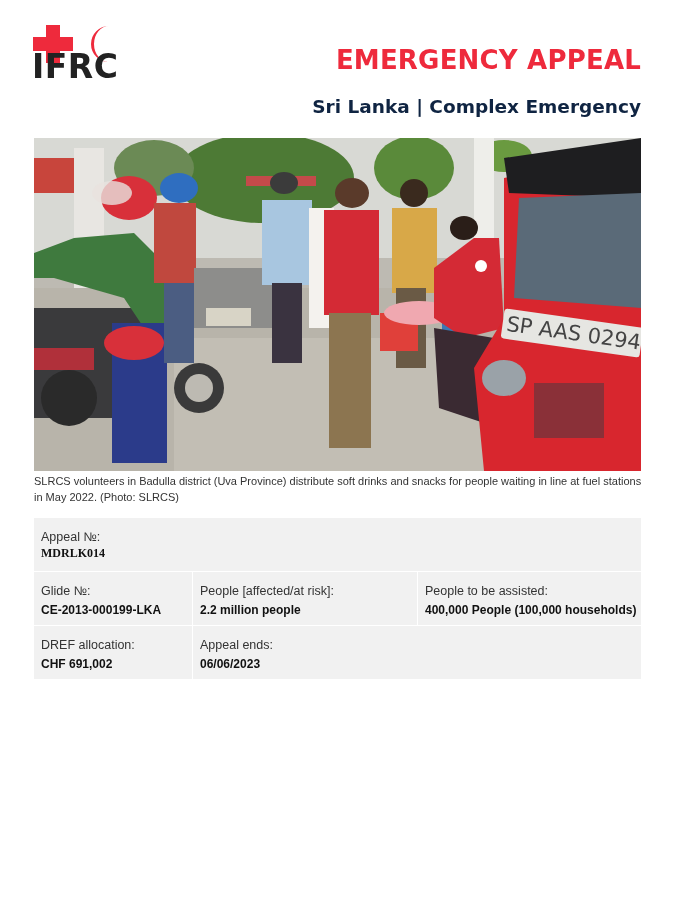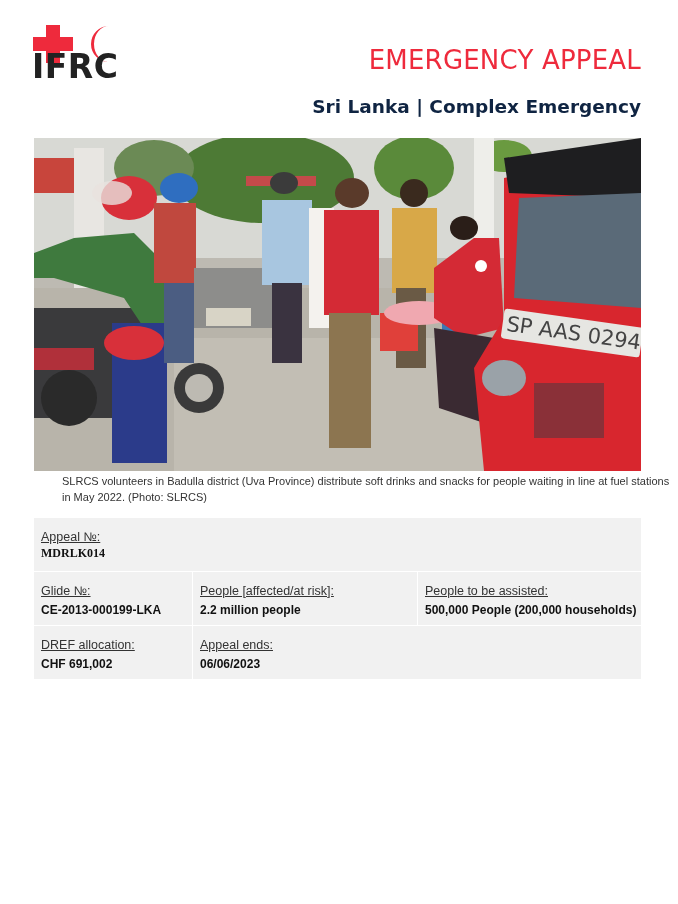--- a/index.html
+++ b/index.html
@@ -11,53 +11,53 @@
     .logo .cross-v { position: absolute; left: 13px; top: 0; width: 14px; height: 38px; background: #ee2a3c; }
     .logo .crescent { position: absolute; left: 50px; top: 0; width: 38px; height: 38px; }
     .logo .ifrc {
       position: absolute; left: -1px; top: 25px;
       font-family: "DejaVu Sans", sans-serif; font-weight: bold;
       font-size: 33px; letter-spacing: 0.5px; color: #222; line-height: 1;
     }
 
     .title {
       position: absolute; right: 37px; top: 47px;
-      font-family: "DejaVu Sans", sans-serif; font-weight: normal;
+      font-family: "DejaVu Sans", sans-serif; font-weight: bold;
       font-size: 26px; color: #ee2a3c; letter-spacing: 0.2px; white-space: nowrap;
       line-height: 1;
     }
     .subtitle {
       position: absolute; right: 37px; top: 98px;
       font-family: "DejaVu Sans", sans-serif; font-weight: bold;
       font-size: 18.5px; color: #0f2442; white-space: nowrap; line-height: 1;
     }
 
     .photo {
       position: absolute; left: 34px; top: 138px; width: 607px; height: 333px;
       overflow: hidden; background: #bdbab2;
     }
     .photo svg { display: block; }
 
     .caption {
       position: absolute; left: 34px; top: 473px; width: 610px;
-      font-family: "Liberation Sans", sans-serif; font-size: 11px; line-height: 16px; color: #333; margin-left: 28px;
+      font-family: "Liberation Sans", sans-serif; font-size: 11px; line-height: 16px; color: #333;
     }
 
     .info {
       position: absolute; left: 34px; top: 518px; width: 607px;
       font-family: "Liberation Sans", sans-serif;
     }
     .row { display: flex; height: 53px; margin-bottom: 1px; background: #f1f1f1; }
     .cell { position: relative; padding: 11px 6px 0 7px; }
     .cell + .cell { border-left: 1px solid #ffffff; }
     .c1 { width: 158px; }
     .c2 { width: 225px; }
     .c3 { width: 224px; }
     .c23 { width: 449px; }
-    .label { font-size: 12.5px; color: #333; line-height: 16px; white-space: nowrap; text-decoration: underline; }
+    .label { font-size: 12.5px; color: #333; line-height: 16px; white-space: nowrap; }
     .value { font-size: 12px; font-weight: bold; color: #111; line-height: 16px; margin-top: 3px; white-space: nowrap; }
     .row:first-child .c1 .value { margin-top: 0; font-family: Liberation Serif, serif; }
   </style>
 </head>
 <body>
 
 <div class="logo">
   <div class="cross-h"></div>
   <div class="cross-v"></div>
   <svg class="crescent" viewBox="0 0 38 38">
@@ -152,21 +152,21 @@
     <div class="cell c1">
       <div class="label">Glide №:</div>
       <div class="value">CE-2013-000199-LKA</div>
     </div>
     <div class="cell c2">
       <div class="label">People [affected/at risk]:</div>
       <div class="value">2.2 million people</div>
     </div>
     <div class="cell c3">
       <div class="label">People to be assisted:</div>
-      <div class="value">500,000 People (200,000 households)</div>
+      <div class="value">400,000 People (100,000 households)</div>
     </div>
   </div>
   <div class="row">
     <div class="cell c1">
       <div class="label">DREF allocation:</div>
       <div class="value">CHF 691,002</div>
     </div>
     <div class="cell c3">
       <div class="label">Appeal ends:</div>
       <div class="value">06/06/2023</div>

